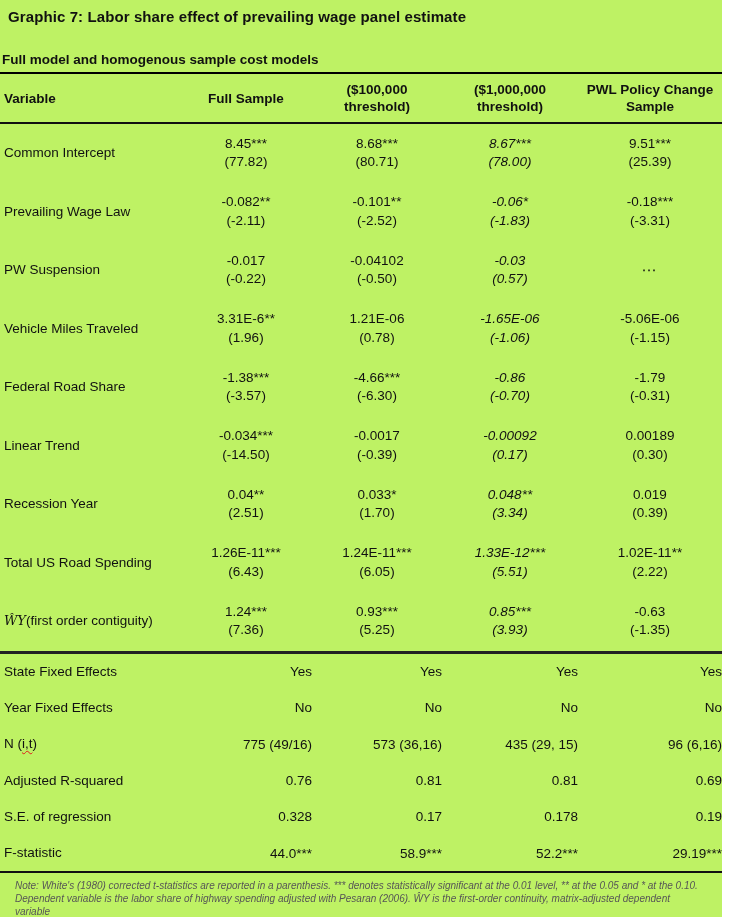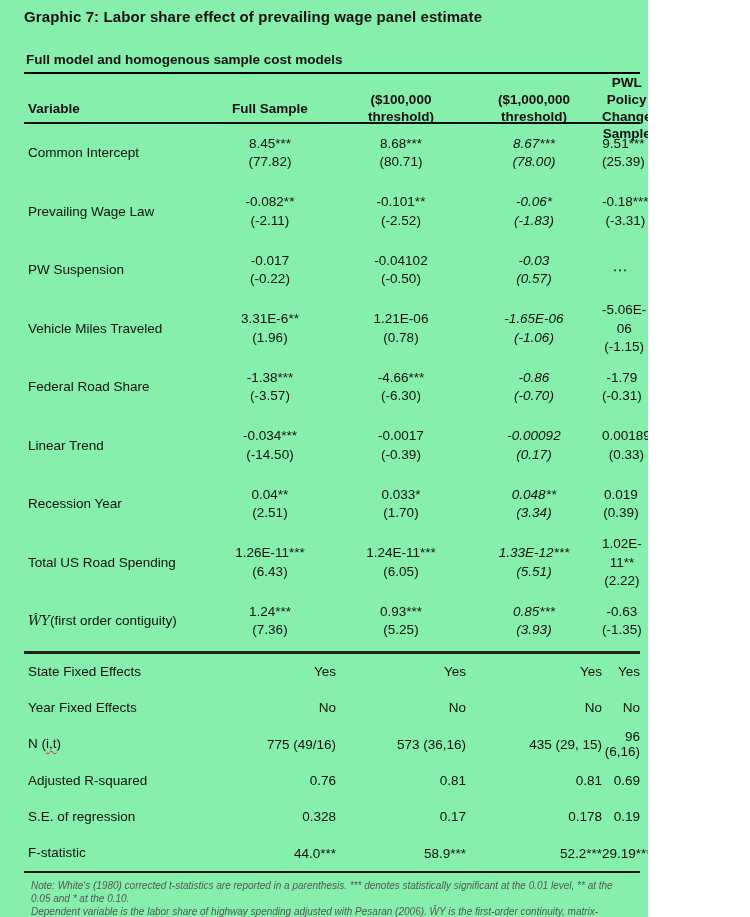--- a/index.html
+++ b/index.html
@@ -1,24 +1,23 @@
 <!DOCTYPE html>
 <html><head>
 <meta charset="utf-8">
 <style>
   * { margin:0; padding:0; box-sizing:border-box; }
   html,body { background:#ffffff; }
   .page {
-    width:648px; height:917px; background:#86efac; overflow:hidden;
+    width:722px; height:917px; background:#bef264; overflow:hidden;
     font-family:"Liberation Sans", sans-serif; color:#111;
     position:relative;
-    padding-left:16px;
   }
   .doc-title { font-size:15px; font-weight:bold; padding:8px 0 0 8px; letter-spacing:0.1px; }
-  .tbl { margin:0 8px; }
+  .tbl { margin:0 0; }
   .subtitle { font-size:13.5px; font-weight:bold; margin:27px 0 5px 2px; }
   .rule  { border-top:2px solid #000; }
   .rule-mid { border-top:2px solid #111; }
   .rule-thick { border-top:3px solid #222; }
   .grid { display:grid; grid-template-columns:180px 132px 130px 136px 1fr; }
   .hrow { height:48px; align-items:center; font-weight:bold; font-size:13.5px; }
   .hcell { text-align:center; line-height:17px; }
   .hcell .h2:empty { display:none; }
   .hcell-first { text-align:left; padding-left:4px; }
   .crow { height:58.5px; align-items:center; font-size:13.5px; }
@@ -176,21 +175,21 @@
       <div class="dcell">
           <span class="est">-0.0017</span>
           <span class="t">(-0.39)</span>
         </div>
       <div class="dcell it">
           <span class="est">-0.00092</span>
           <span class="t">(0.17)</span>
         </div>
       <div class="dcell">
           <span class="est">0.00189</span>
-          <span class="t">(0.33)</span>
+          <span class="t">(0.30)</span>
         </div>
     </div>
 
     <div class="grid crow">
       <div class="vcell">Recession Year</div>
       <div class="dcell">
           <span class="est">0.04**</span>
           <span class="t">(2.51)</span>
         </div>
       <div class="dcell">

